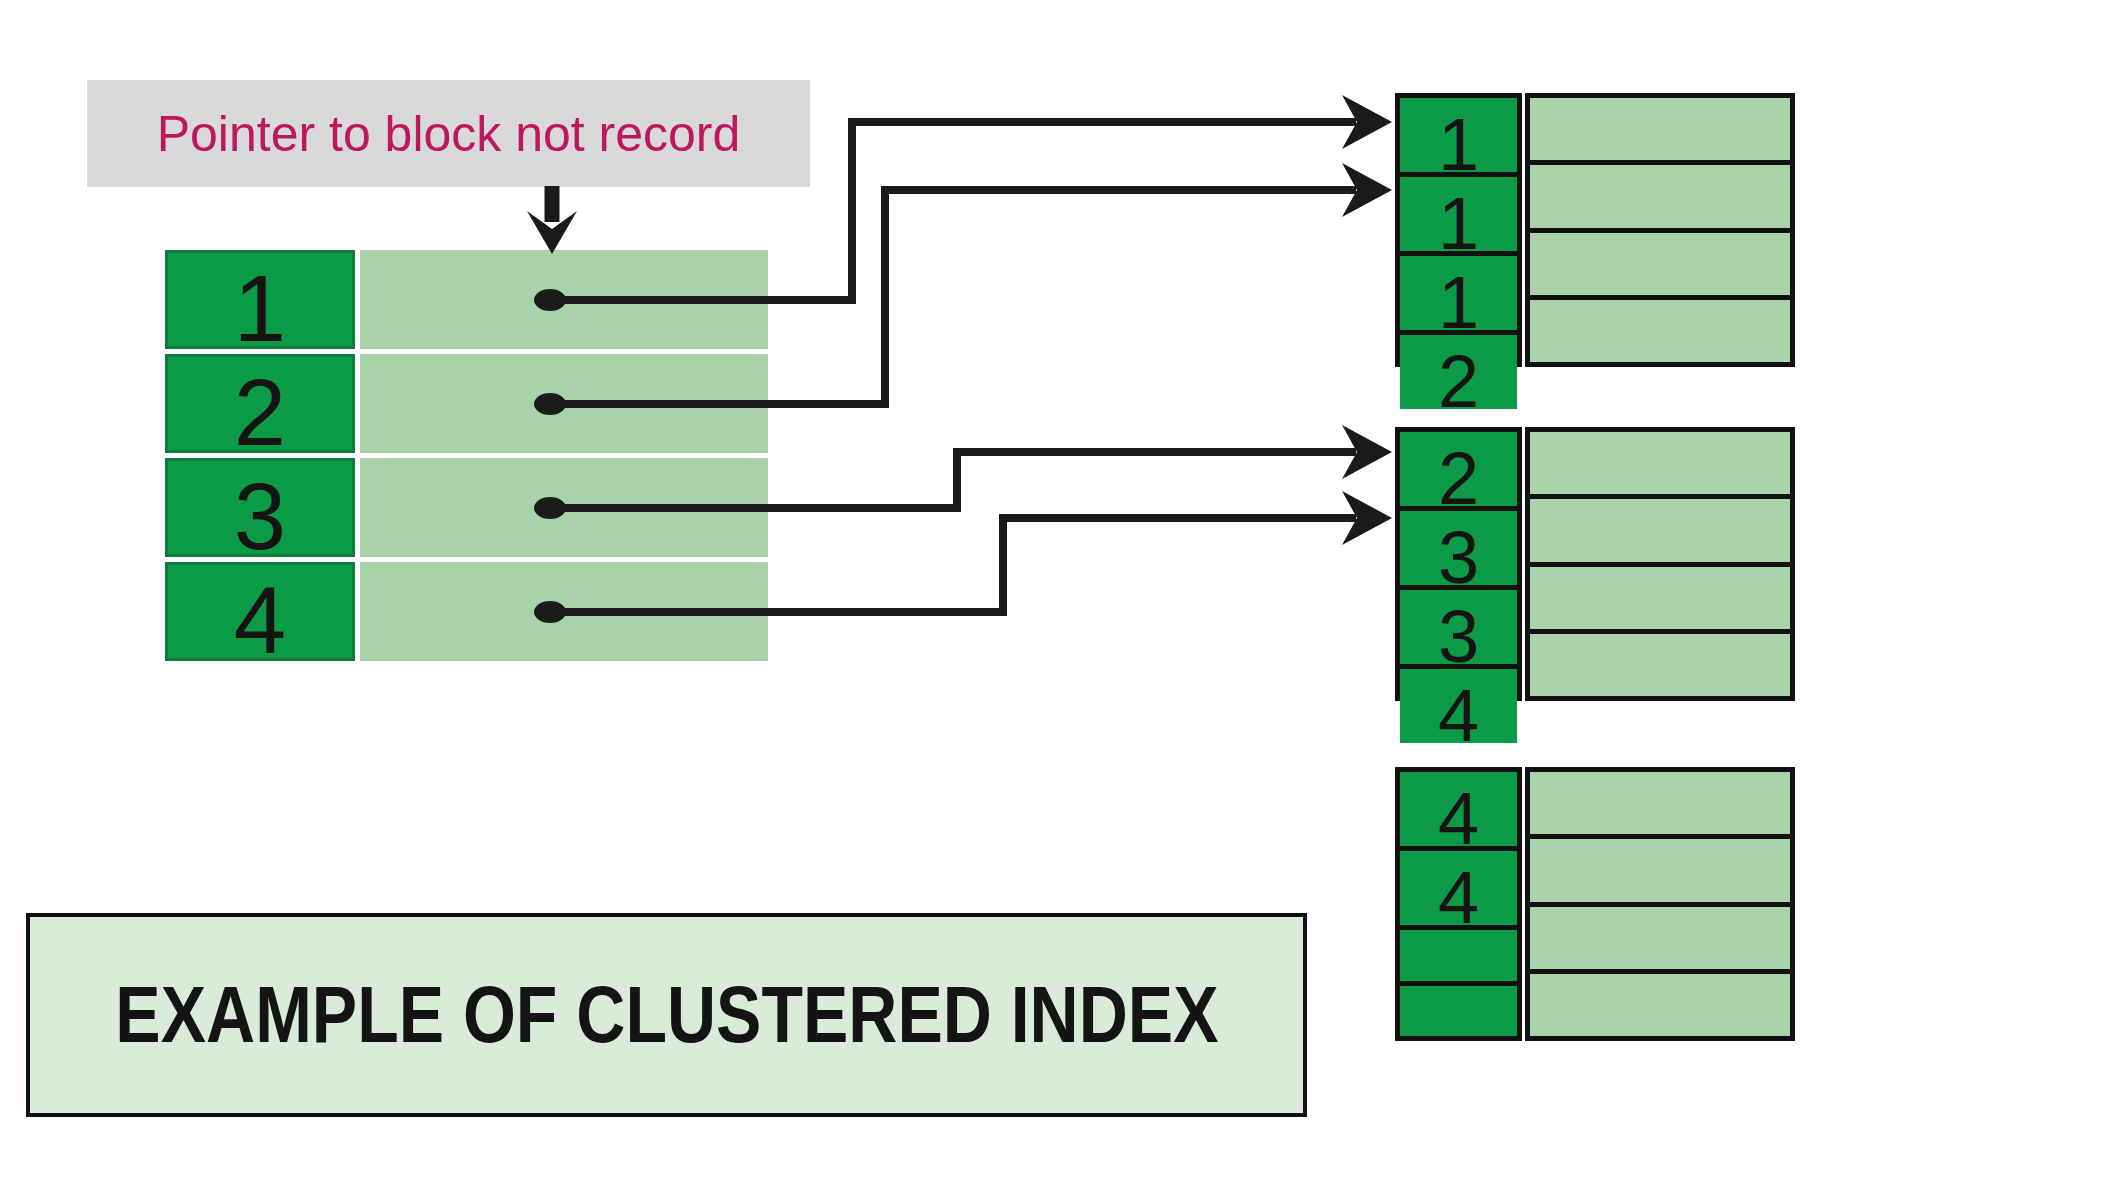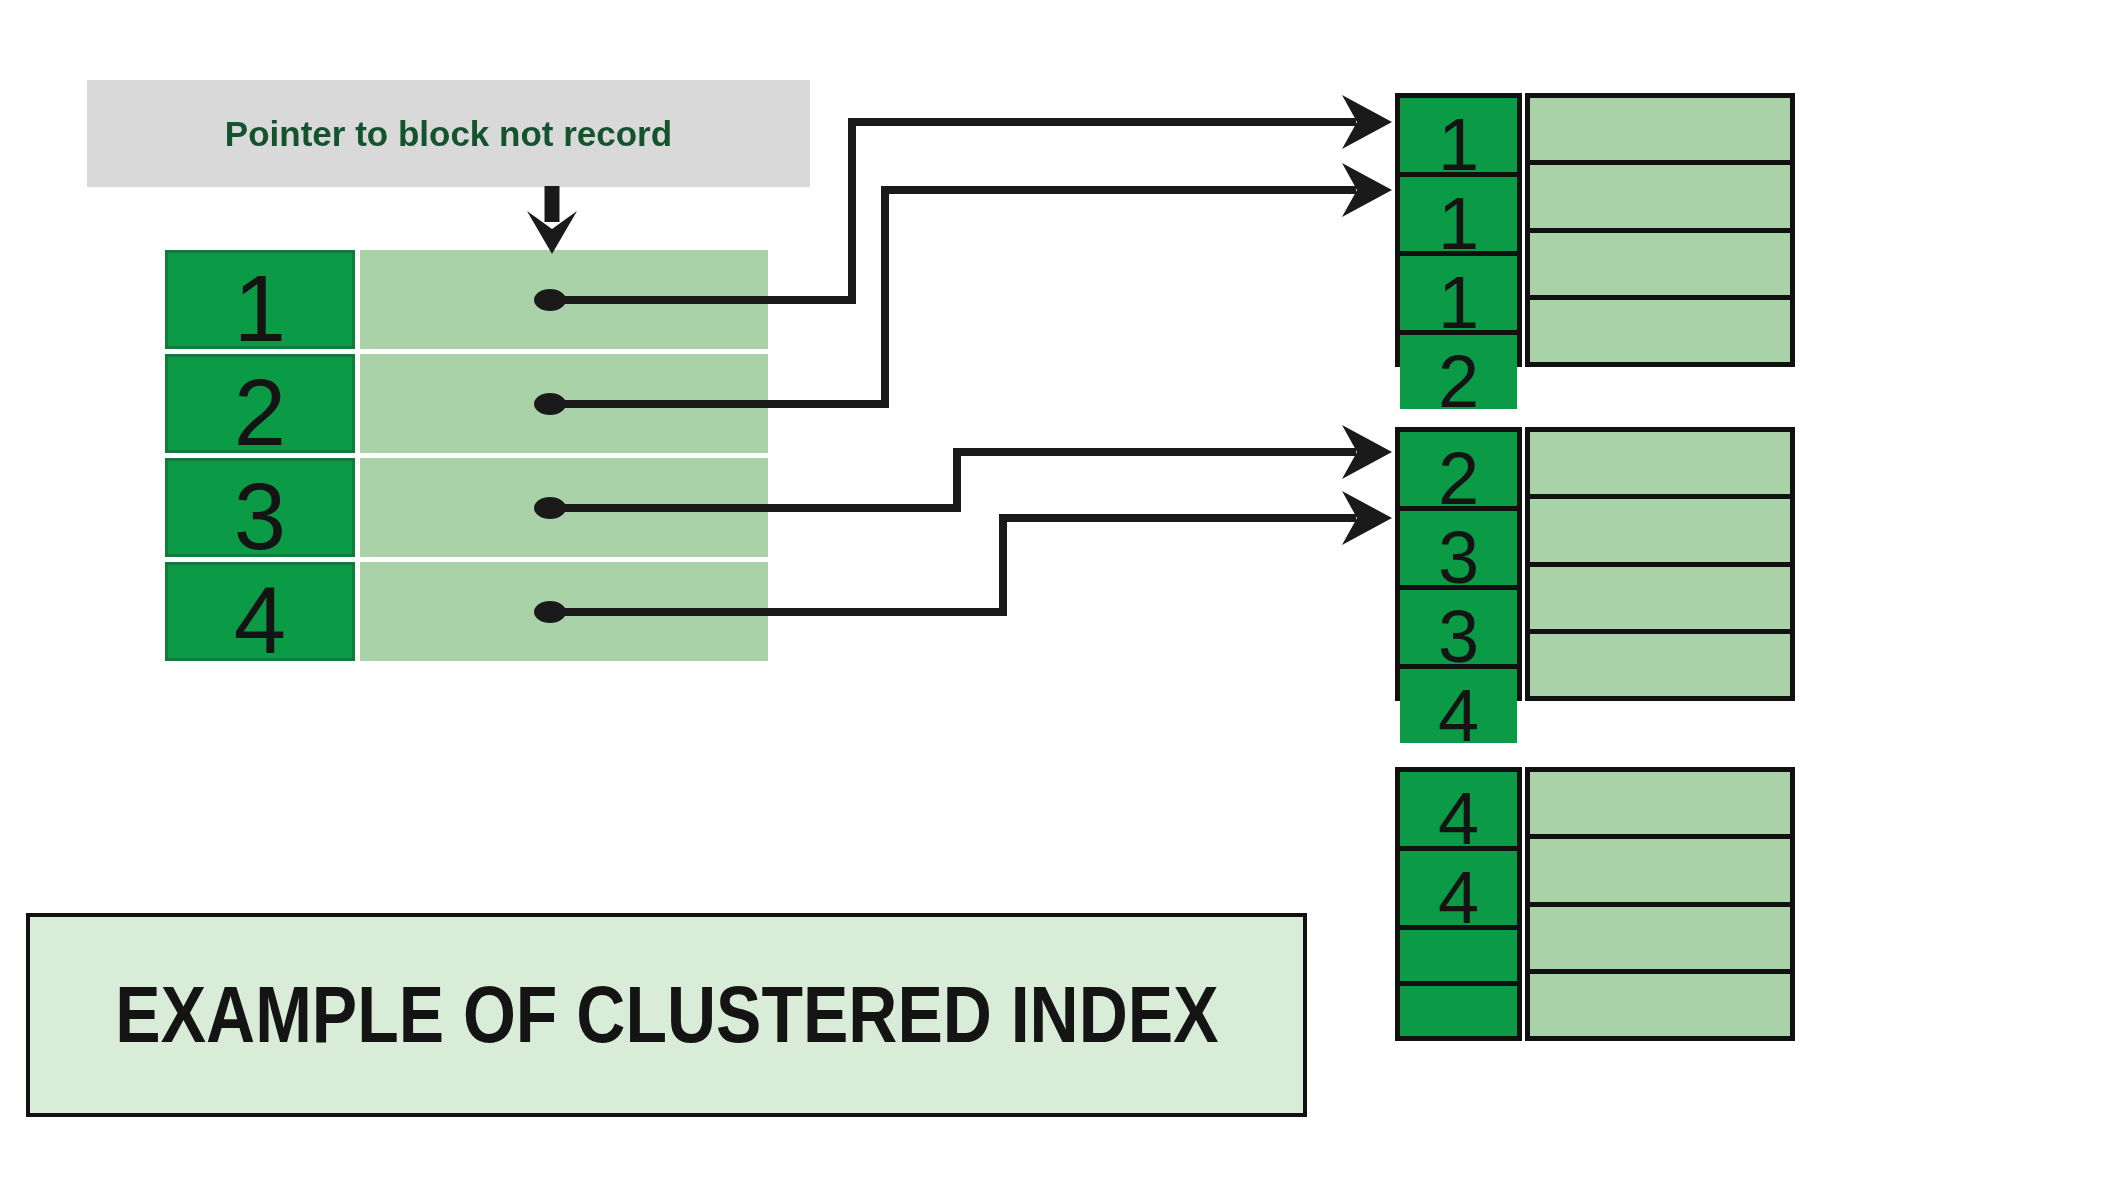--- a/index.html
+++ b/index.html
@@ -1,21 +1,21 @@
 <!DOCTYPE html>
 <html><head>
 <meta charset="utf-8">
 <style>
   html,body{margin:0;padding:0;background:#fff;}
   .canvas{position:relative;width:2126px;height:1181px;background:#ffffff;
           font-family:"Liberation Sans",sans-serif;overflow:hidden;}
 
   .pointer-label{position:absolute;left:87px;top:80px;width:723px;height:107px;
           background:#d9d9d9;display:flex;align-items:center;justify-content:center;}
-  .pointer-label span{font-weight:bold;font-size:35px;color:#14532d;white-space:nowrap;}
+  .pointer-label span{font-weight:normal;font-size:50px;color:#be185d;white-space:nowrap;}
 
   .idx-key{position:absolute;left:165px;width:190px;height:99px;background:#0b9b47;
           border:3px solid #0e7c3c;box-sizing:border-box;
           display:flex;align-items:center;justify-content:center;}
   .idx-key .num{font-size:94px;line-height:1;color:#141414;transform:translateY(9px);}
   .idx-ptr{position:absolute;left:360px;width:408px;height:99px;background:#a9d2a9;}
 
   .blk-col{position:absolute;border:5px solid #111;box-sizing:border-box;
           display:flex;flex-direction:column;}
   .blk-cell{flex:1;border-bottom:5px solid #111;

